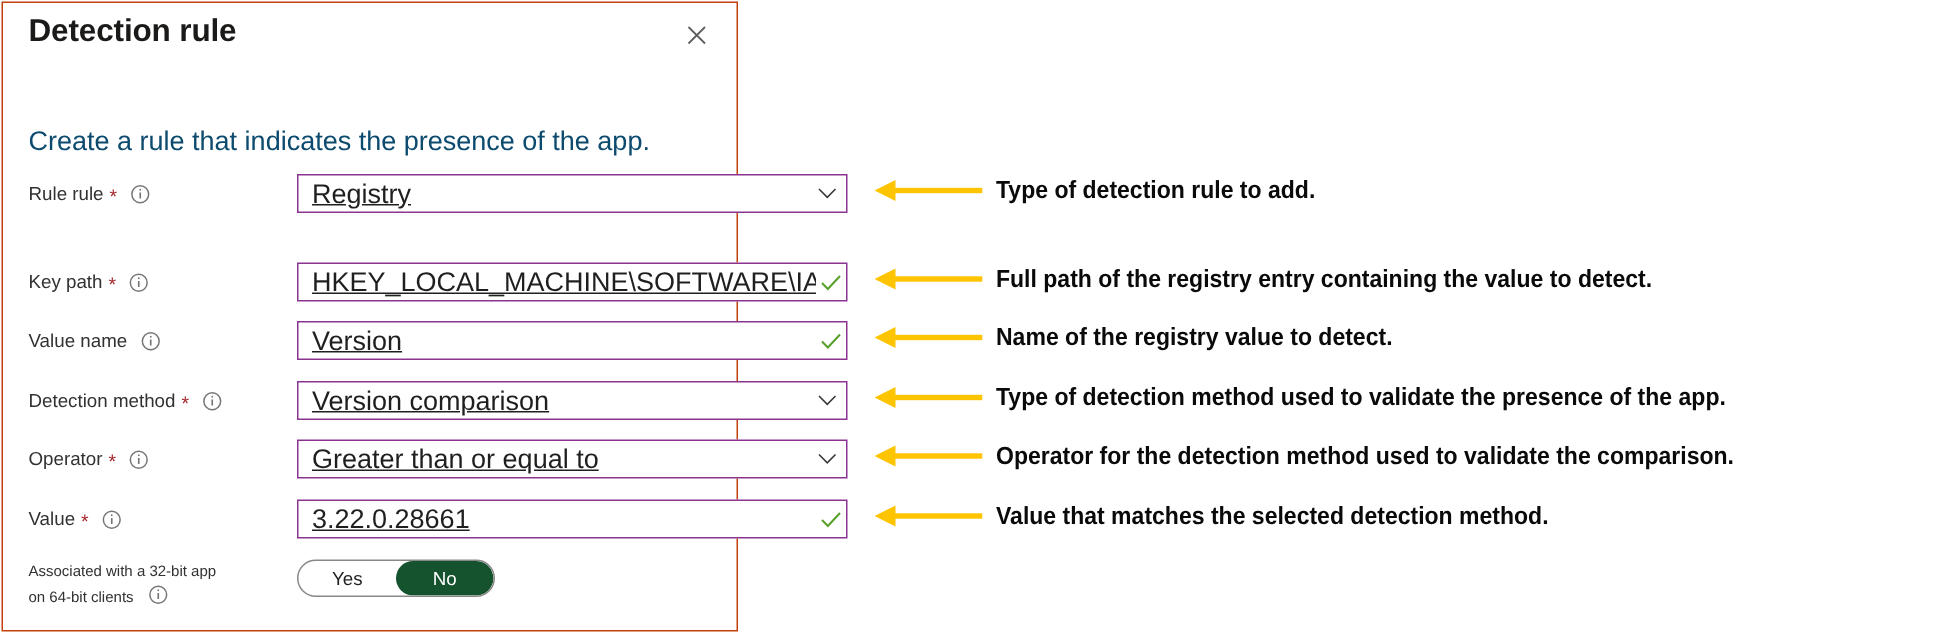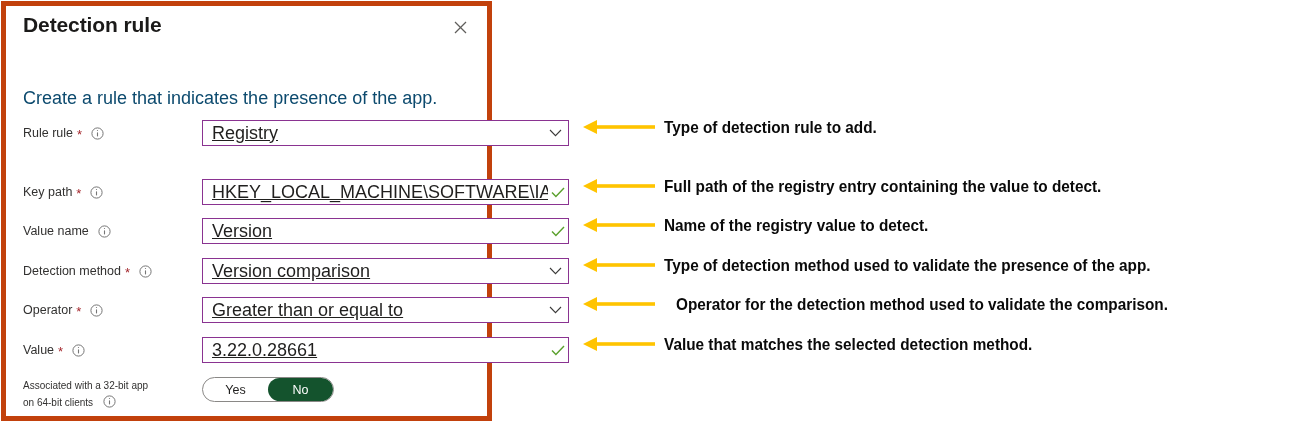--- a/index.html
+++ b/index.html
@@ -16,21 +16,21 @@
   }
 
   
   #panel {
     position: absolute;
     left: 1px;
     top: 1px;
     width: 491px;
     height: 420px;
     background: #ffffff;
-    border: 5px solid #c2410c;
+    border: 1px solid #c2410c;
     box-sizing: border-box;
   }
 
   #panel-header {
     position: absolute;
     left: 0; top: 0;
     width: 100%;
     height: 46px;
   }
 
@@ -439,21 +439,21 @@
 <div class="annotation" style="top:252px;">
   <span class="annotation-arrow">
     <svg width="72" height="18" viewBox="0 0 72 18">
       <polygon points="0,9 14,2 14,16" fill="currentColor"></polygon>
       <rect x="12" y="7.2" width="60" height="3.6" fill="currentColor"></rect>
     </svg>
   </span>
   <span class="annotation-text">Type of detection method used to validate the presence of the app.</span>
 </div>
 
-<div class="annotation" style="top:291px;gap:12px;">
+<div class="annotation" style="top:291px;">
   <span class="annotation-arrow">
     <svg width="72" height="18" viewBox="0 0 72 18">
       <polygon points="0,9 14,2 14,16" fill="currentColor"></polygon>
       <rect x="12" y="7.2" width="60" height="3.6" fill="currentColor"></rect>
     </svg>
   </span>
   <span class="annotation-text">Operator for the detection method used to validate the comparison.</span>
 </div>
 
 <div class="annotation" style="top:331px;">

